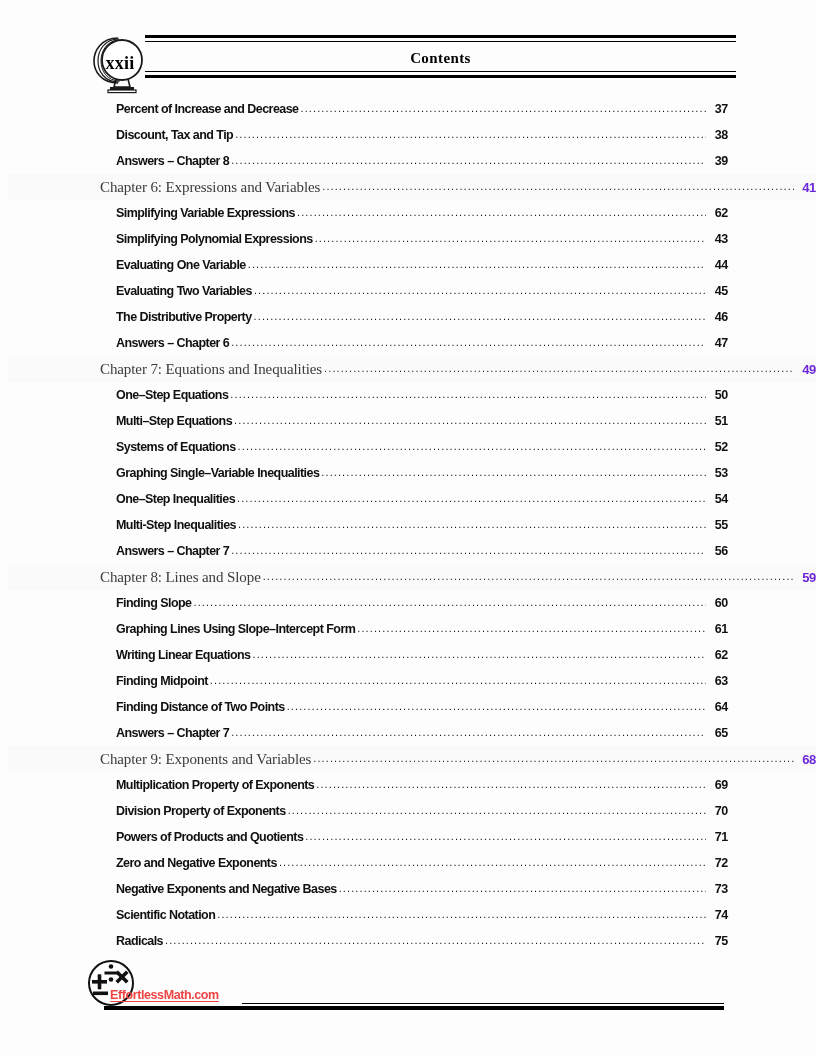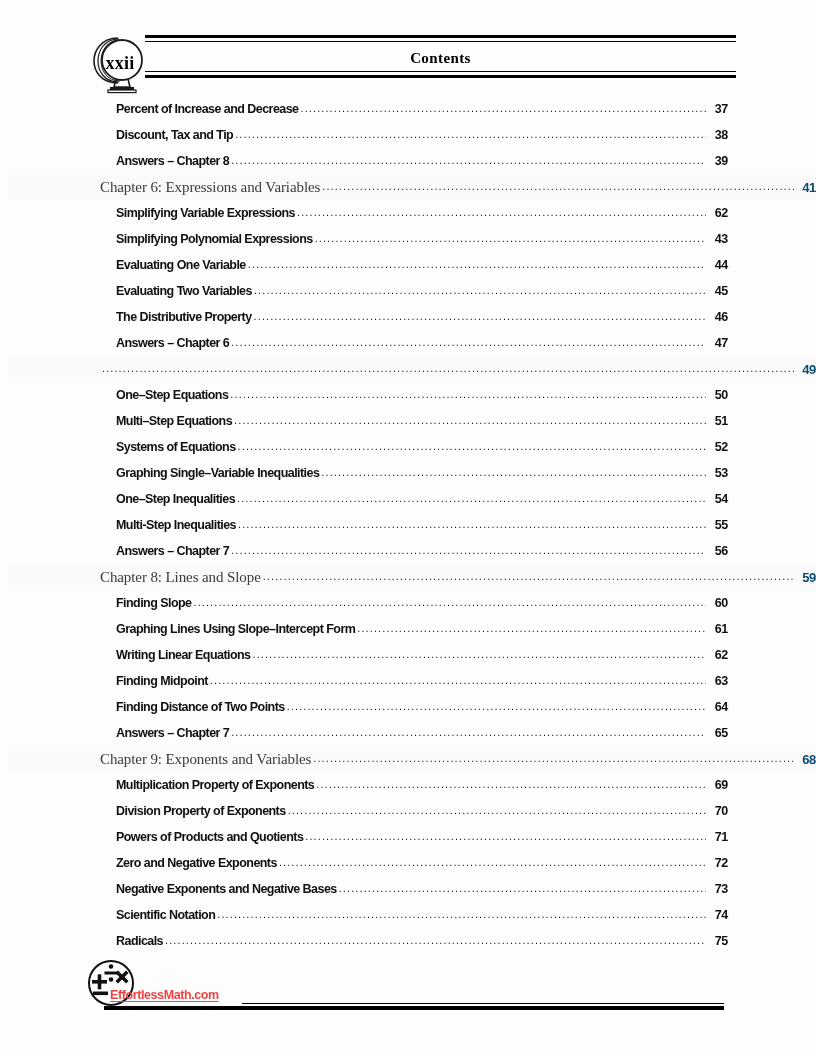--- a/index.html
+++ b/index.html
@@ -175,21 +175,21 @@
     font-family: "Liberation Sans", sans-serif;
     font-size: 11px;
     letter-spacing: 1.1px;
     color: #2a2a2a;
   }
   .row-chapter .pg {
     font-family: "Liberation Sans", sans-serif;
     font-size: 13px;
     font-weight: bold;
     letter-spacing: -0.3px;
-    color: #0c4a6e;
+    color: #6d28d9;
     min-width: 20px;
   }
 
   
   .footer {
     position: absolute;
     left: 0;
     top: 958px;
     width: 816px;
     height: 60px;
@@ -308,20 +308,21 @@
         <span class="lbl">The Distributive Property</span>
         <span class="dots">.......................................................................................................................................................................................</span>
         <span class="pg">46</span>
       </div>
       <div class="toc-row row-entry">
         <span class="lbl">Answers – Chapter 6</span>
         <span class="dots">.......................................................................................................................................................................................</span>
         <span class="pg">47</span>
       </div>
       <div class="toc-row row-chapter">
+        <span class="lbl">Chapter 7: Equations and Inequalities</span>
         <span class="dots">.......................................................................................................................................................................................</span>
         <span class="pg">49</span>
       </div>
       <div class="toc-row row-entry">
         <span class="lbl">One–Step Equations</span>
         <span class="dots">.......................................................................................................................................................................................</span>
         <span class="pg">50</span>
       </div>
       <div class="toc-row row-entry">
         <span class="lbl">Multi–Step Equations</span>

